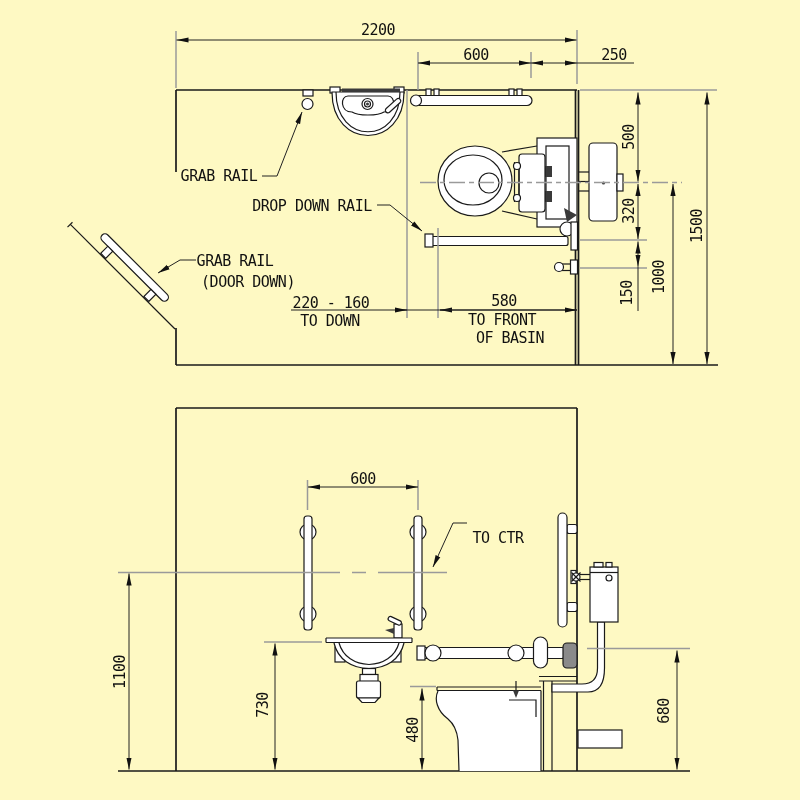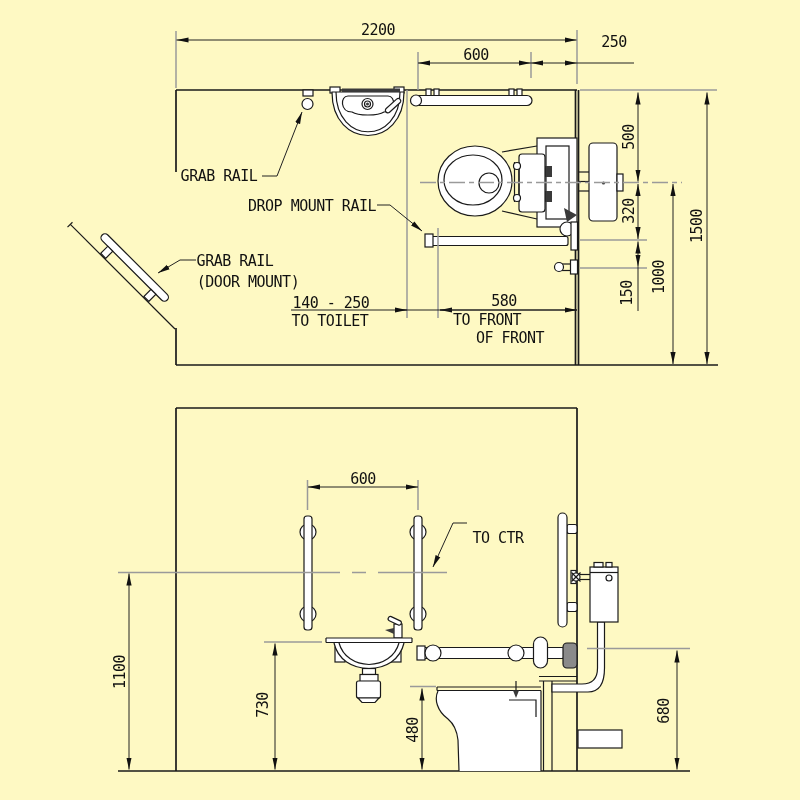--- a/index.html
+++ b/index.html
@@ -262,30 +262,30 @@
   <g>
     <path class="dim" d="M262,176 h15 L302,112" marker-end="url(#arr)"></path>
     <path class="dim" d="M377,205 h13 L422,231" marker-end="url(#arr)"></path>
     <path class="dim" d="M196,260 h-16 L158,273" marker-end="url(#arr)"></path>
     <path class="dim" d="M467,523 h-14 L433,567" marker-end="url(#arr)"></path>
   </g>
 </svg>
 
 <span class="t" style="left:378px;top:30px">2200</span>
 <span class="t" style="left:476px;top:55px">600</span>
-<span class="t" style="left:614px;top:42px">250</span>
+<span class="t" style="left:614px;top:55px">250</span>
 <span class="t" style="left:219px;top:176px">GRAB RAIL</span>
-<span class="t" style="left:312px;top:206px">DROP MOUNT RAIL</span>
+<span class="t" style="left:312px;top:206px">DROP DOWN RAIL</span>
 <span class="t" style="left:235px;top:261px">GRAB RAIL</span>
-<span class="t" style="left:248px;top:282px">(DOOR MOUNT)</span>
-<span class="t" style="left:331px;top:303px">140 - 250</span>
-<span class="t" style="left:330px;top:321px">TO TOILET</span>
+<span class="t" style="left:248px;top:282px">(DOOR DOWN)</span>
+<span class="t" style="left:331px;top:303px">220 - 160</span>
+<span class="t" style="left:330px;top:321px">TO DOWN</span>
 <span class="t" style="left:504px;top:301px">580</span>
-<span class="t" style="left:487px;top:320px">TO FRONT</span>
-<span class="t" style="left:510px;top:338px">OF FRONT</span>
+<span class="t" style="left:502px;top:320px">TO FRONT</span>
+<span class="t" style="left:510px;top:338px">OF BASIN</span>
 <span class="t rot" style="left:629px;top:137px">500</span>
 <span class="t rot" style="left:629px;top:211px">320</span>
 <span class="t rot" style="left:627px;top:293px">150</span>
 <span class="t rot" style="left:659px;top:277px">1000</span>
 <span class="t rot" style="left:697px;top:226px">1500</span>
 
 <span class="t" style="left:363px;top:479px">600</span>
 <span class="t" style="left:498px;top:538px">TO CTR</span>
 <span class="t rot" style="left:120px;top:672px">1100</span>
 <span class="t rot" style="left:263px;top:705px">730</span>

